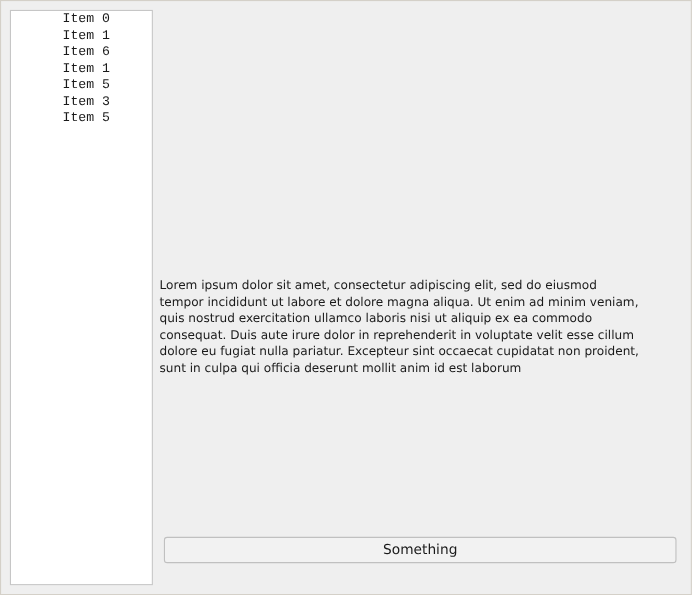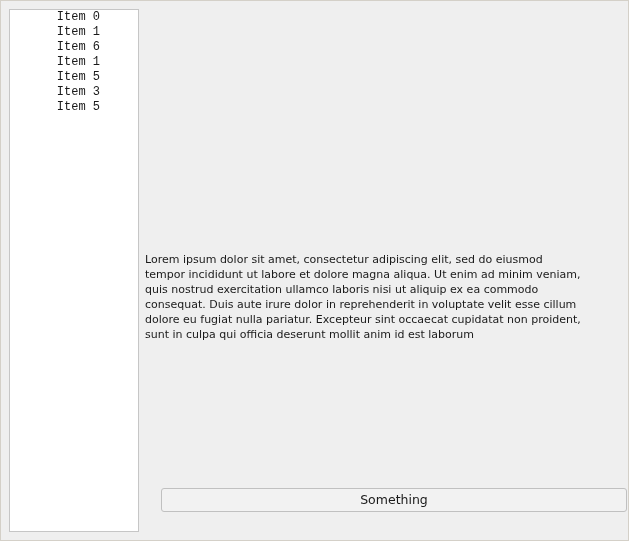--- a/index.html
+++ b/index.html
@@ -57,21 +57,21 @@
     top: 200px;
     width: 436px;
     font-size: 11px;
     line-height: 15px;
     color: #1a1a1a;
     text-align: left;
     margin-top: 43px;
   }
   .bottom-button {
     position: absolute;
-    left: 16px;
+    left: 4px;
     bottom: 20px;
     width: 466px;
     height: 24px;
     line-height: 22px;
     text-align: center;
     font-size: 12.5px;
     color: #1a1a1a;
     background: #f2f2f2;
     border: 1px solid #c0c0c0;
     border-radius: 3px;

